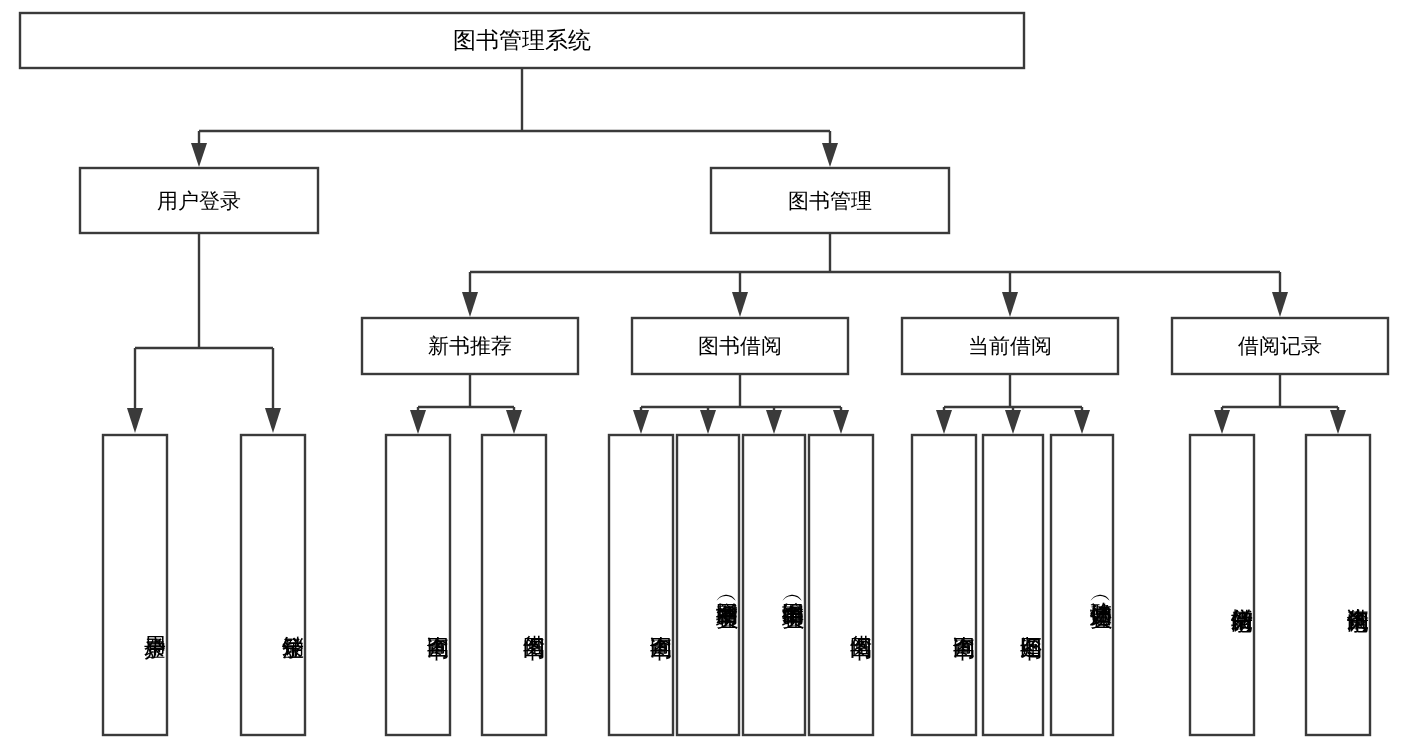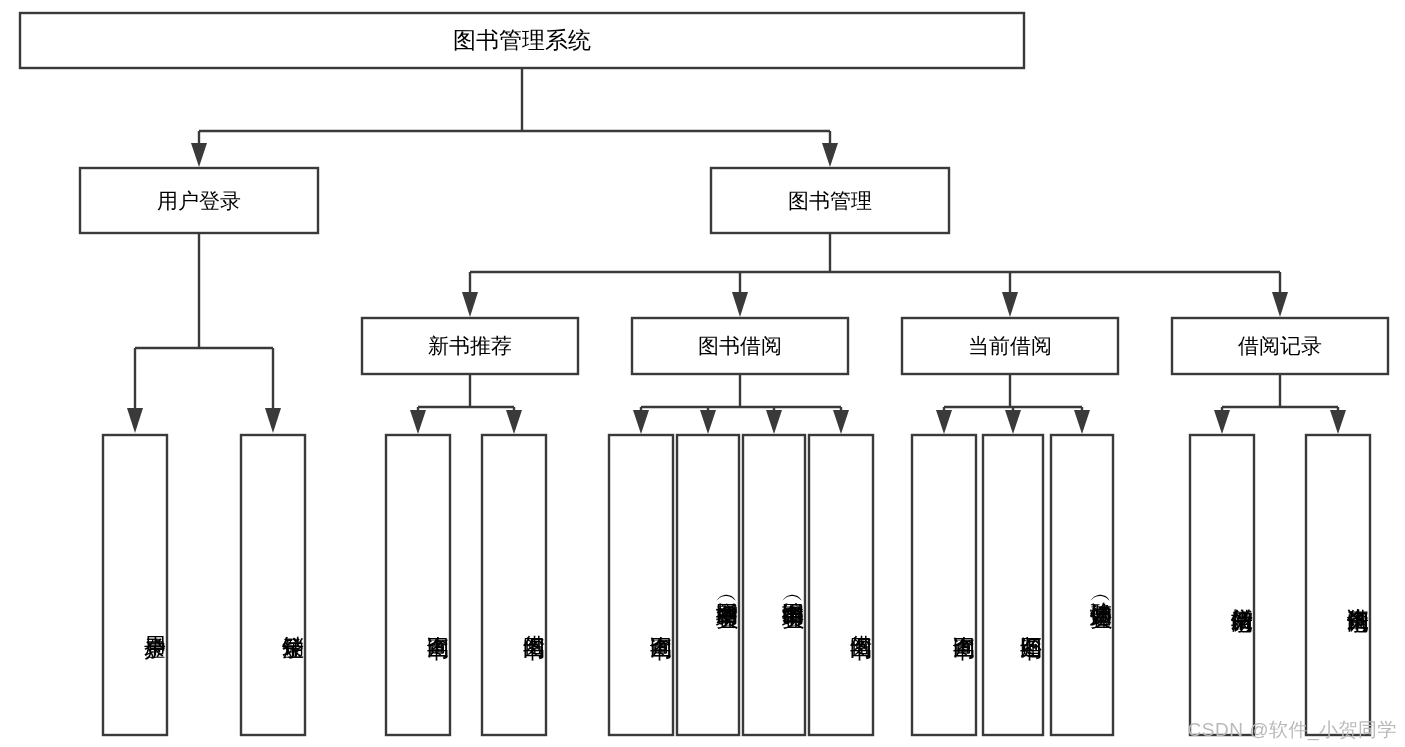--- a/index.html
+++ b/index.html
@@ -226,15 +226,14 @@
   <div class="leaf-label-wrap" style="left:743px; top:443px; width:62px; height:290px;">编辑图书（管理员）</div>
   <div class="leaf-label-wrap" style="left:809px; top:510px; width:64px; height:220px;">借阅图书</div>
 
   <div class="leaf-label-wrap" style="left:912px; top:510px; width:64px; height:220px;">查询图书</div>
   <div class="leaf-label-wrap" style="left:983px; top:510px; width:60px; height:220px;">归还图书</div>
   <div class="leaf-label-wrap" style="left:1051px; top:443px; width:62px; height:290px;">确认归还（管理员）</div>
 
   <div class="leaf-label-wrap" style="left:1190px; top:460px; width:64px; height:265px;">新增借阅记录</div>
   <div class="leaf-label-wrap" style="left:1306px; top:460px; width:64px; height:265px;">查询借阅记录</div>
 
-  <div class="watermark">CSDN @软件_小贺同学</div>
 
 </div>
 
 </body></html>

